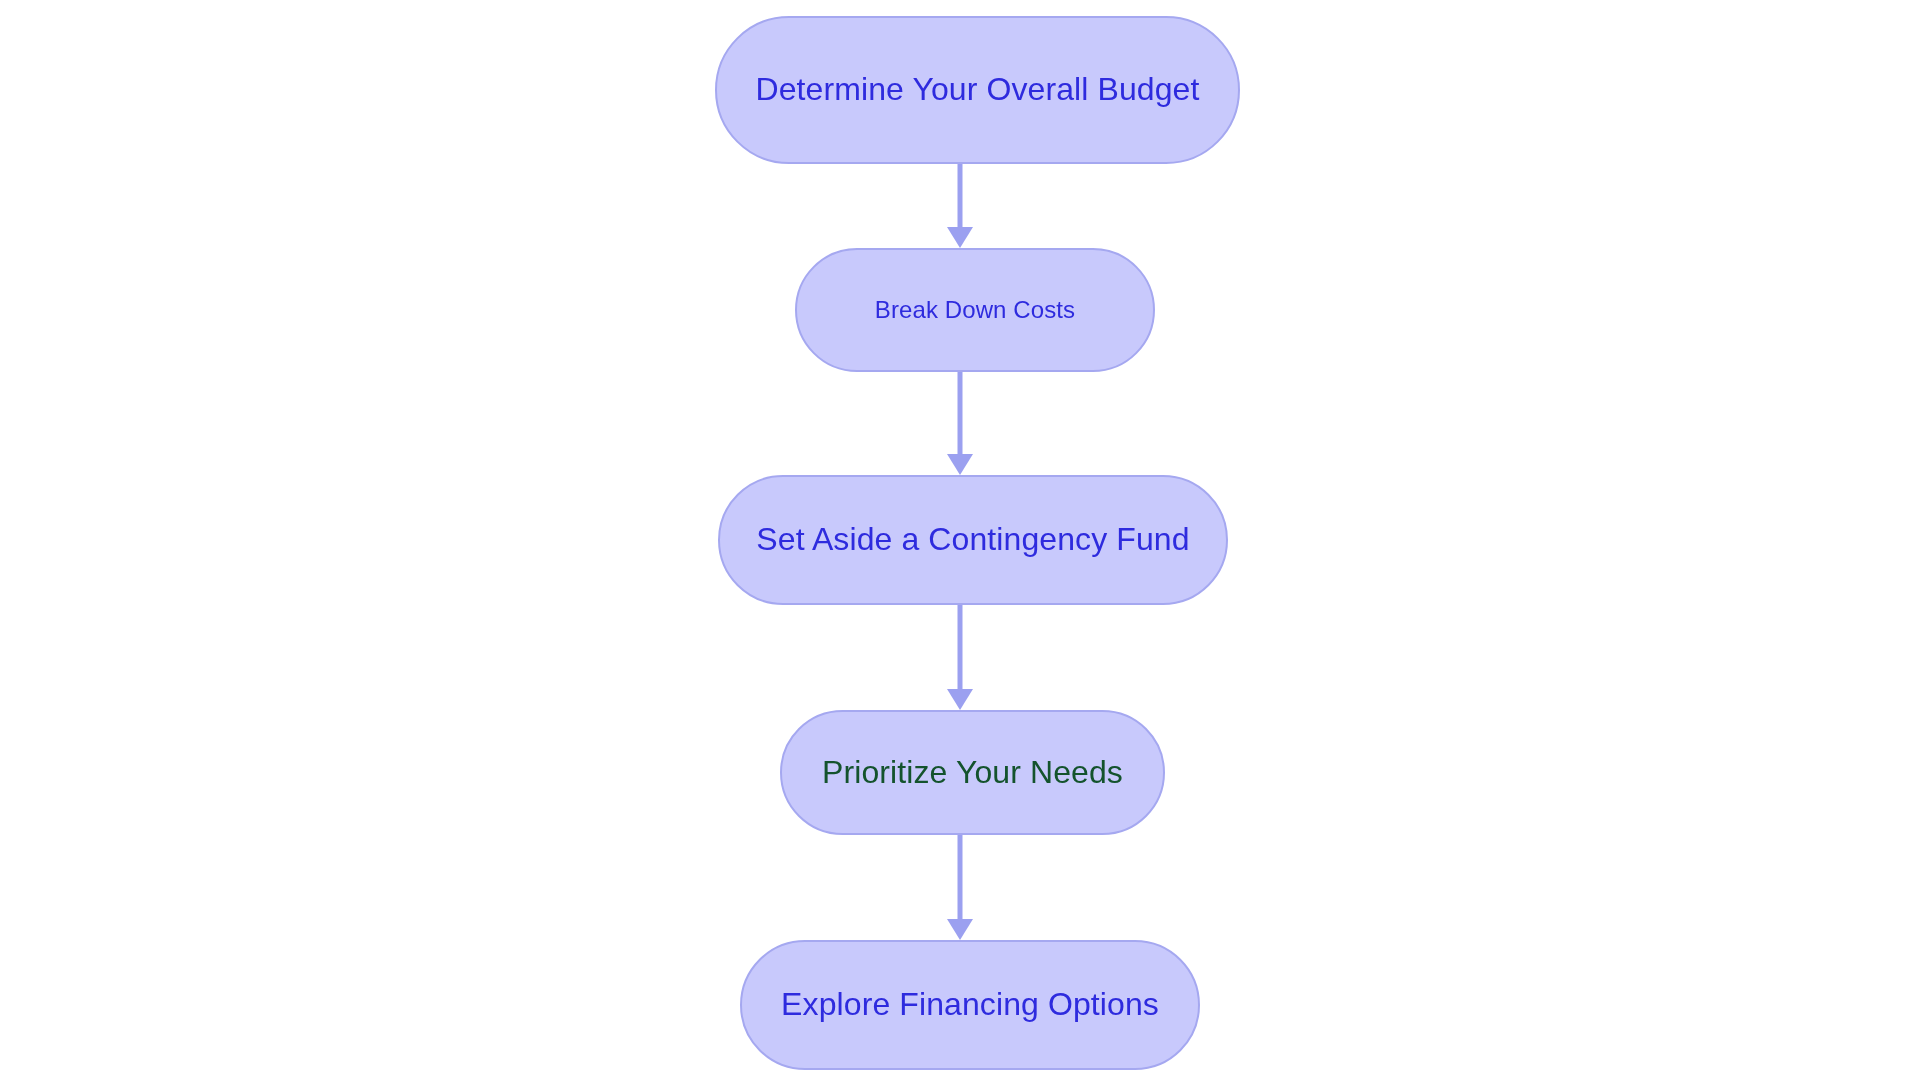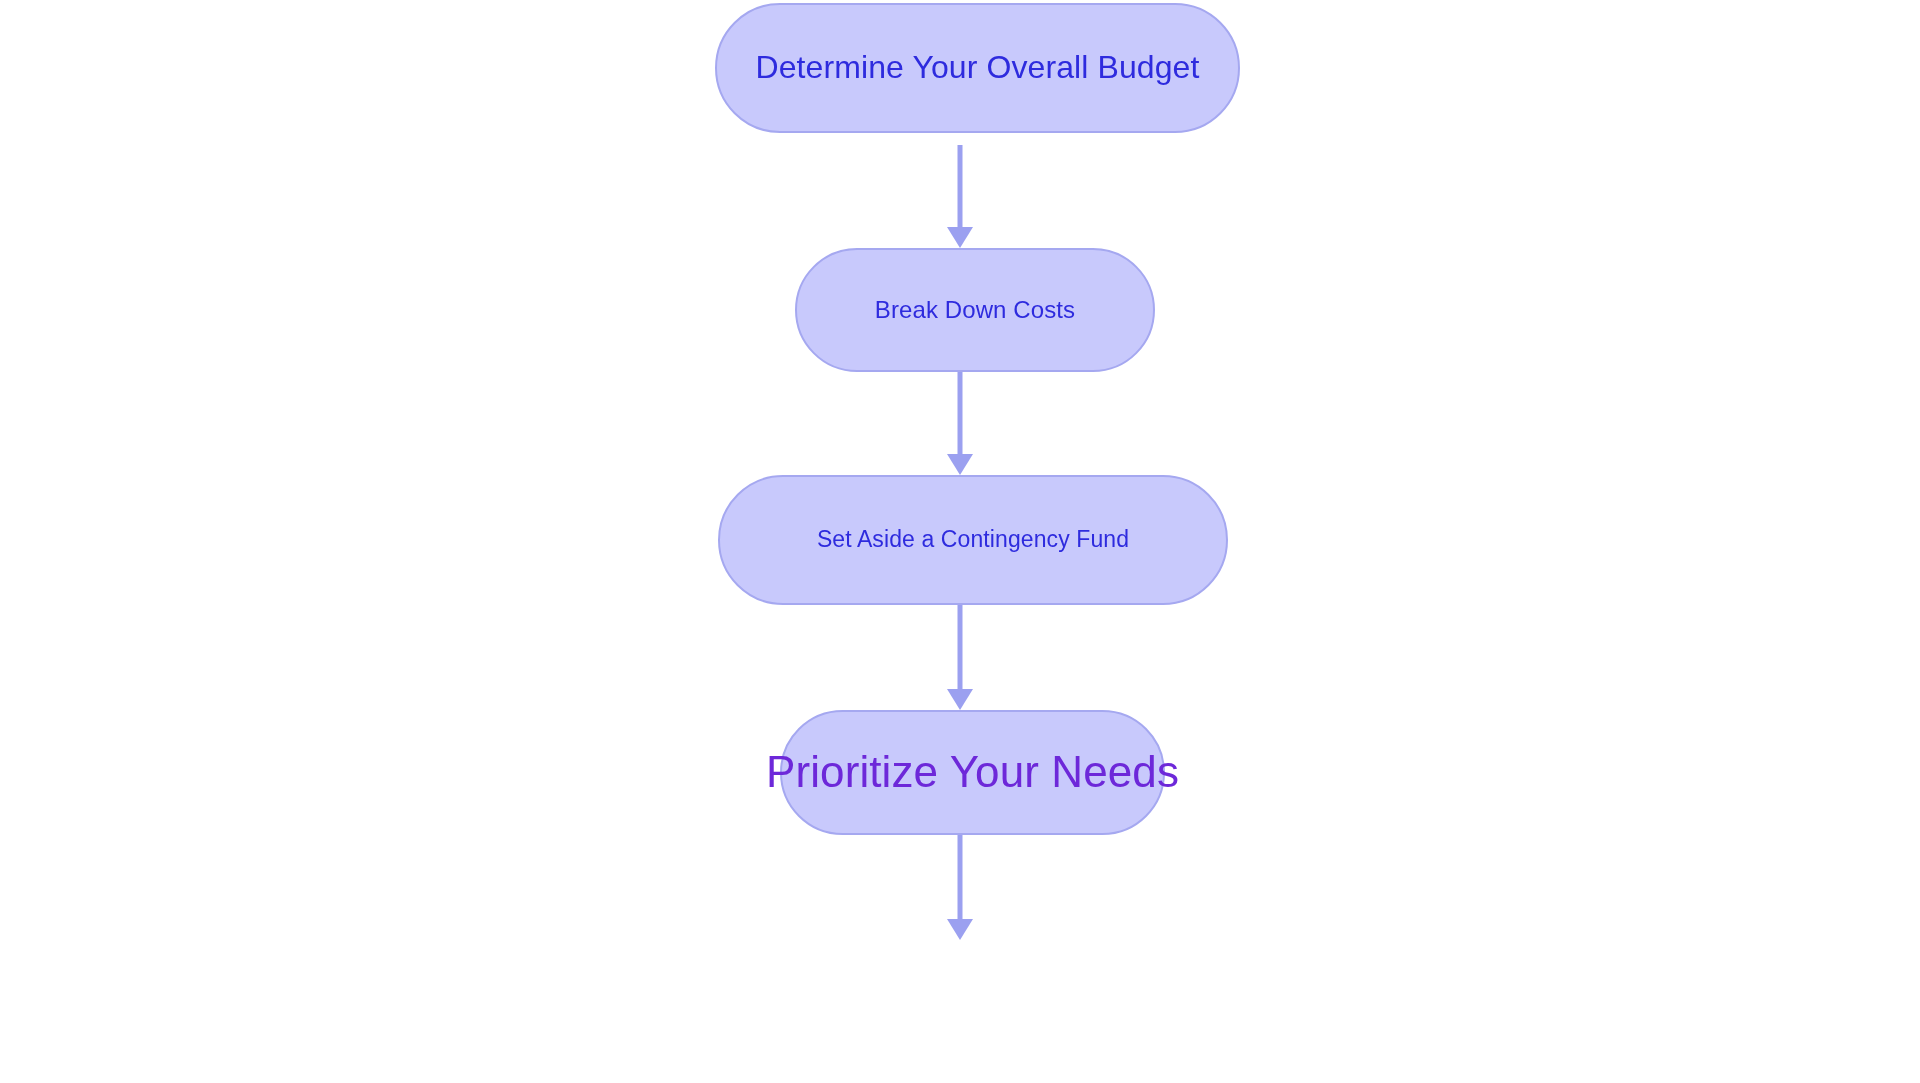--- a/index.html
+++ b/index.html
@@ -40,21 +40,21 @@
     font-size: 32px;
     font-weight: 400;
     line-height: 1.1;
     letter-spacing: 0.1px;
     white-space: nowrap;
     text-align: center;
     -webkit-font-smoothing: antialiased;
   }
 
   
-  #node-0 { left: 715px;  top: 3px;   width: 525px; height: 130px; }
+  #node-0 { left: 715px;  top: 16px;   width: 525px; height: 148px; }
   #node-1 { left: 795px;  top: 248px;  width: 360px; height: 124px; }
   #node-2 { left: 718px;  top: 475px;  width: 510px; height: 130px; }
   #node-3 { left: 780px;  top: 710px;  width: 385px; height: 125px; }
   #node-4 { left: 740px;  top: 940px;  width: 460px; height: 130px; }
 
   
   .connector {
     position: absolute;
     left: 0;
     width: 1920px;
@@ -114,31 +114,34 @@
   <div class="node" id="node-1" style="background: rgb(200, 201, 252); border-color: rgb(165, 168, 240);">
     <span class="node-label" style="color: rgb(46, 43, 222); font-size: 24px;">Break Down Costs</span>
   </div>
 
   <div class="connector" id="connector-1">
     <div class="conn-line" style="background: rgb(155, 160, 240);"></div>
     <div class="conn-arrow" style="border-top-color: rgb(155, 160, 240);"></div>
   </div>
 
   <div class="node" id="node-2" style="background: rgb(200, 201, 252); border-color: rgb(165, 168, 240);">
-    <span class="node-label" style="color: rgb(46, 43, 222); font-size: 23px;">Set Aside a Contingency Fund</span>
+    <span class="node-label" style="color: rgb(46, 43, 222); font-size: 32px;">Set Aside a Contingency Fund</span>
   </div>
 
   <div class="connector" id="connector-2">
     <div class="conn-line" style="background: rgb(155, 160, 240);"></div>
     <div class="conn-arrow" style="border-top-color: rgb(155, 160, 240);"></div>
   </div>
 
   <div class="node" id="node-3" style="background: rgb(200, 201, 252); border-color: rgb(165, 168, 240);">
-    <span class="node-label" style="color: #6d28d9; font-size: 44px;">Prioritize Your Needs</span>
+    <span class="node-label" style="color: #14532d; font-size: 32px;">Prioritize Your Needs</span>
   </div>
 
   <div class="connector" id="connector-3">
     <div class="conn-line" style="background: rgb(155, 160, 240);"></div>
     <div class="conn-arrow" style="border-top-color: rgb(155, 160, 240);"></div>
   </div>
 
+  <div class="node" id="node-4" style="background: rgb(200, 201, 252); border-color: rgb(165, 168, 240);">
+    <span class="node-label" style="color: rgb(46, 43, 222); font-size: 32px;">Explore Financing Options</span>
+  </div>
 
 </div>
 
 </body></html>

